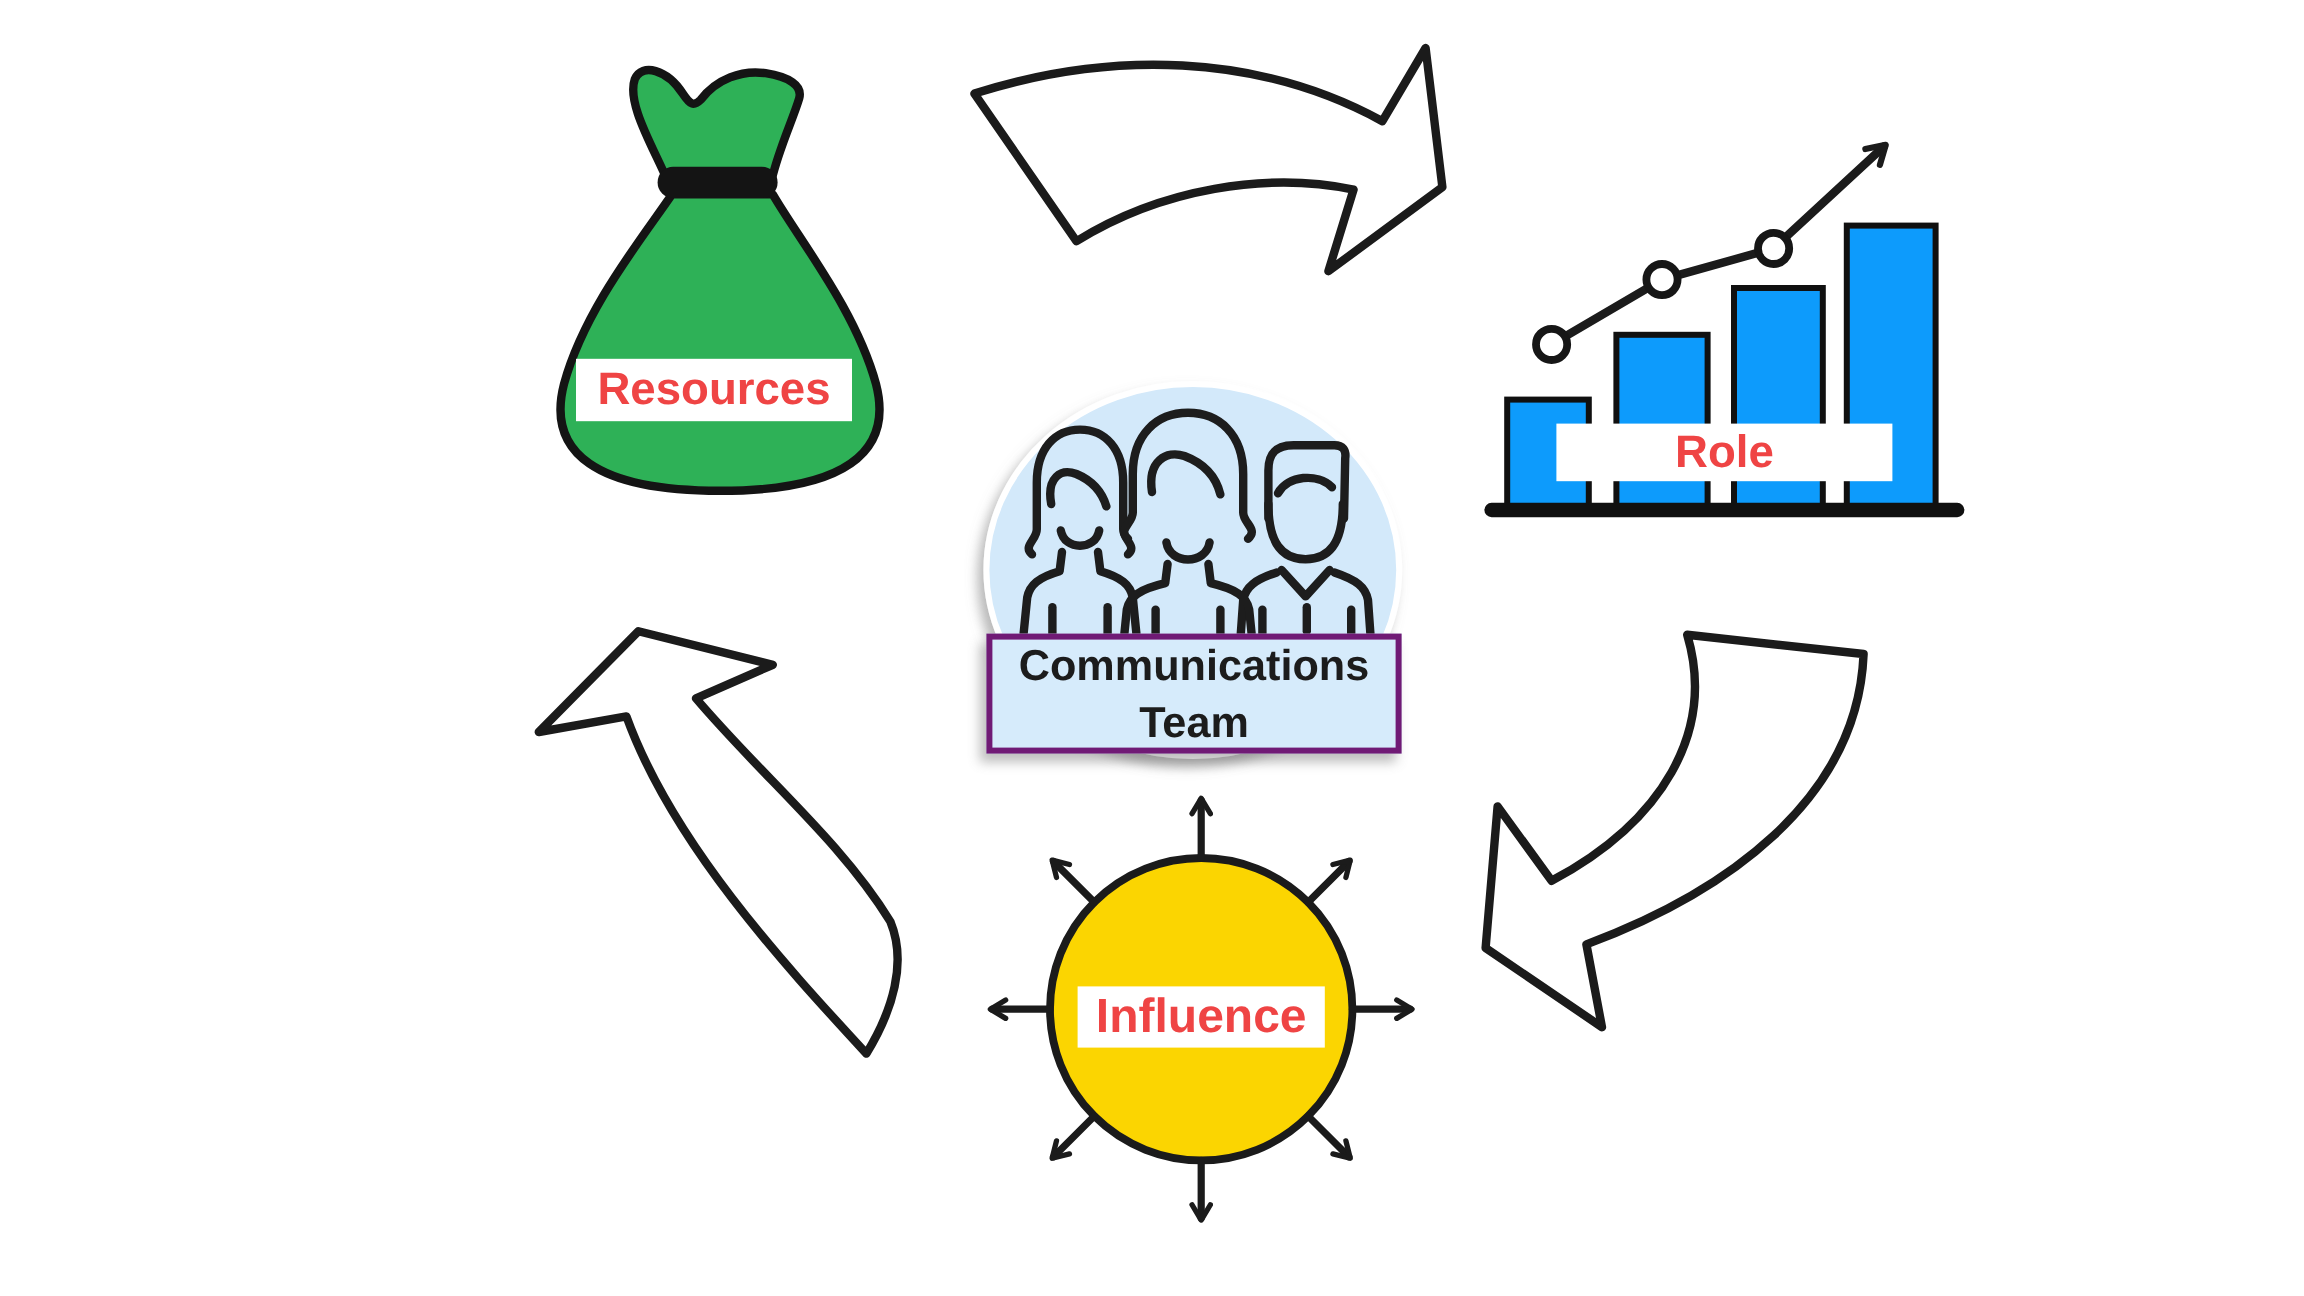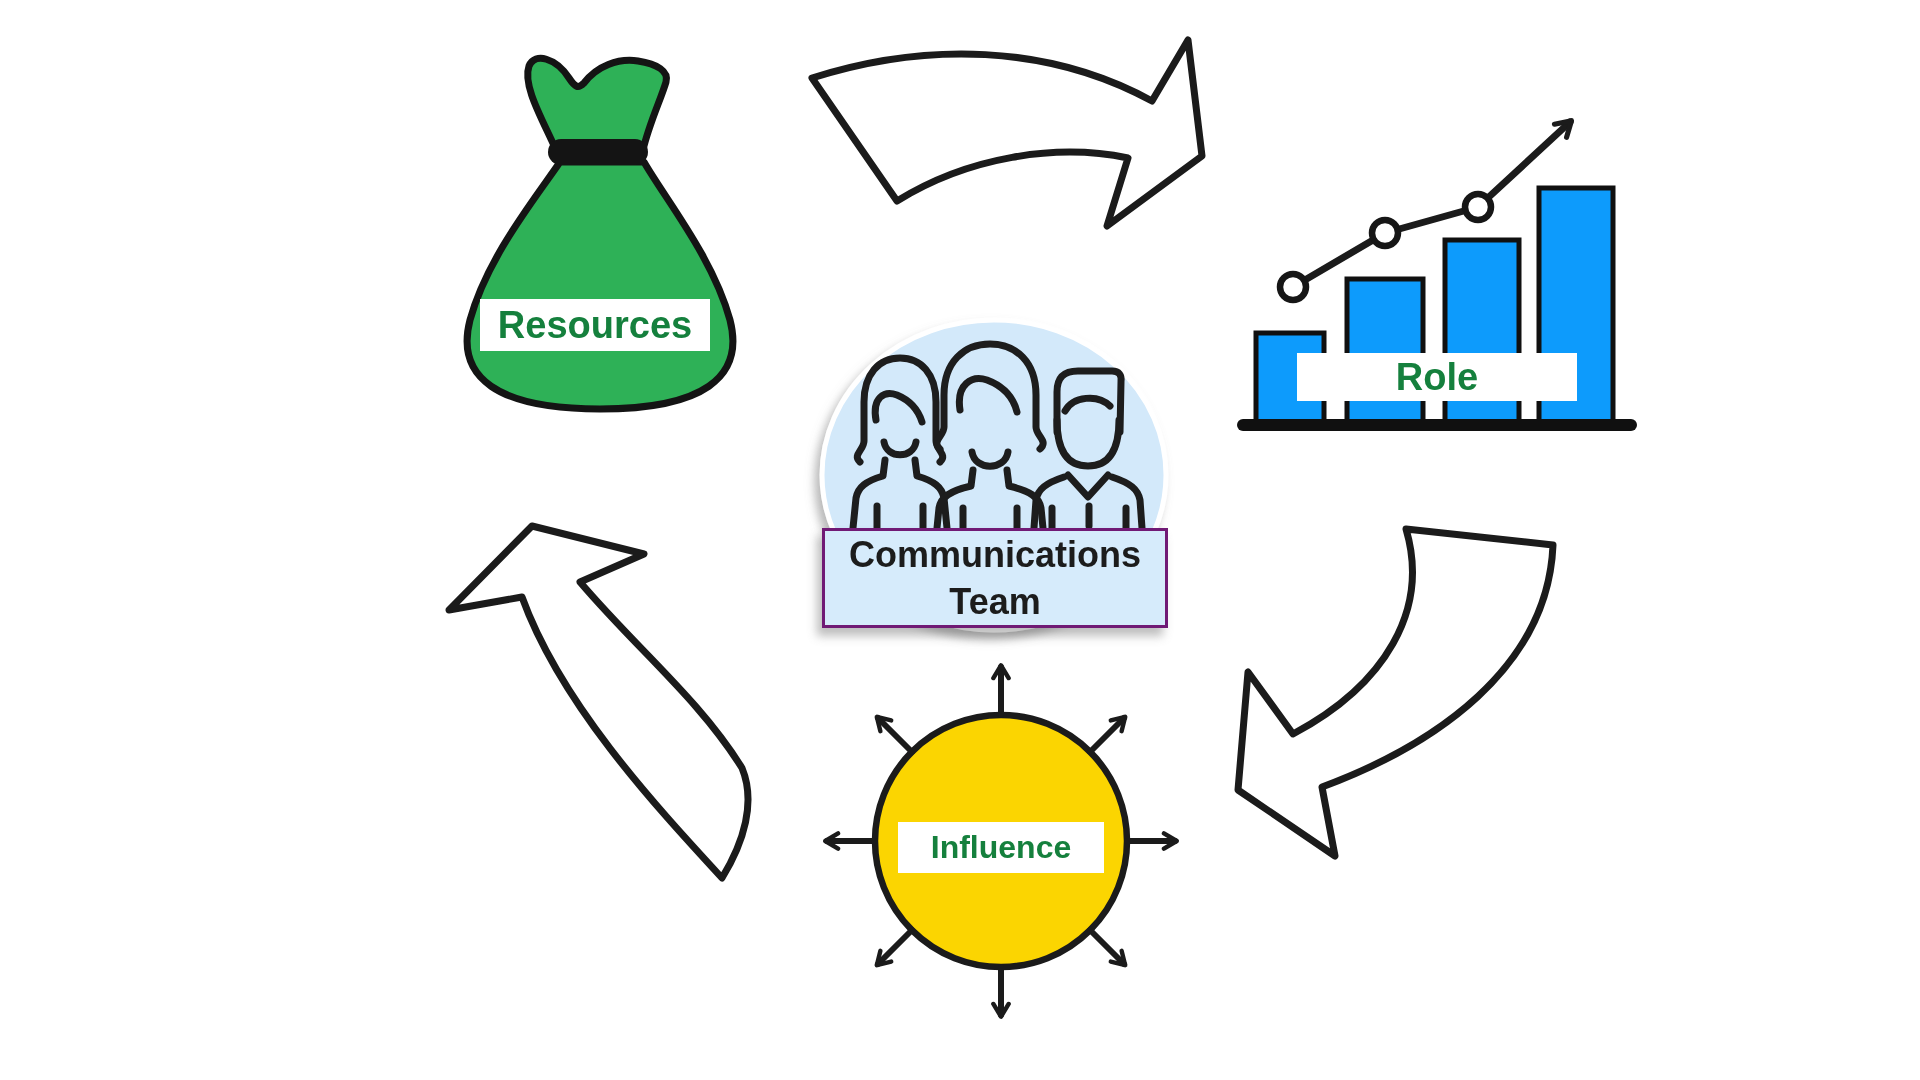--- a/index.html
+++ b/index.html
@@ -5,30 +5,30 @@
   html,body { margin:0; padding:0; background:#ffffff; }
   .canvas {
     position:relative; width:1920px; height:1080px;
     background:#ffffff; overflow:hidden;
     font-family:"Liberation Sans", sans-serif;
   }
   .canvas svg { position:absolute; left:0; top:0; z-index:1; }
   .node-label {
     position:absolute; z-index:2;
     display:flex; align-items:center; justify-content:center;
-    background:#ffffff; color:#15803d; font-weight:700;
+    background:#ffffff; color:#ef4444; font-weight:700;
     white-space:nowrap;
   }
   .label-resources { left:480px; top:299px; width:230px; height:52px; font-size:38px; }
   .label-role      { left:1297px; top:353px; width:280px; height:48px; font-size:38px; }
-  .label-influence { left:898px;  top:822px; width:206px; height:51px; font-size:32px; }
+  .label-influence { left:898px;  top:822px; width:206px; height:51px; font-size:40px; }
   .label-comms {
     position:absolute; z-index:2;
     left:822px; top:528px; width:346px; height:100px;
-    background:#d6ebfb; border:3px solid #701a75; box-sizing:border-box;
+    background:#d6ebfb; border:5px solid #701a75; box-sizing:border-box;
     box-shadow:-5px 8px 9px rgba(110,110,110,0.45);
     display:flex; align-items:center; justify-content:center; text-align:center;
     color:#1c1c1c; font-weight:700; font-size:36px; line-height:47px;
     white-space:normal;
   }
 </style>
 </head>
 <body>
 
 <div class="canvas">

